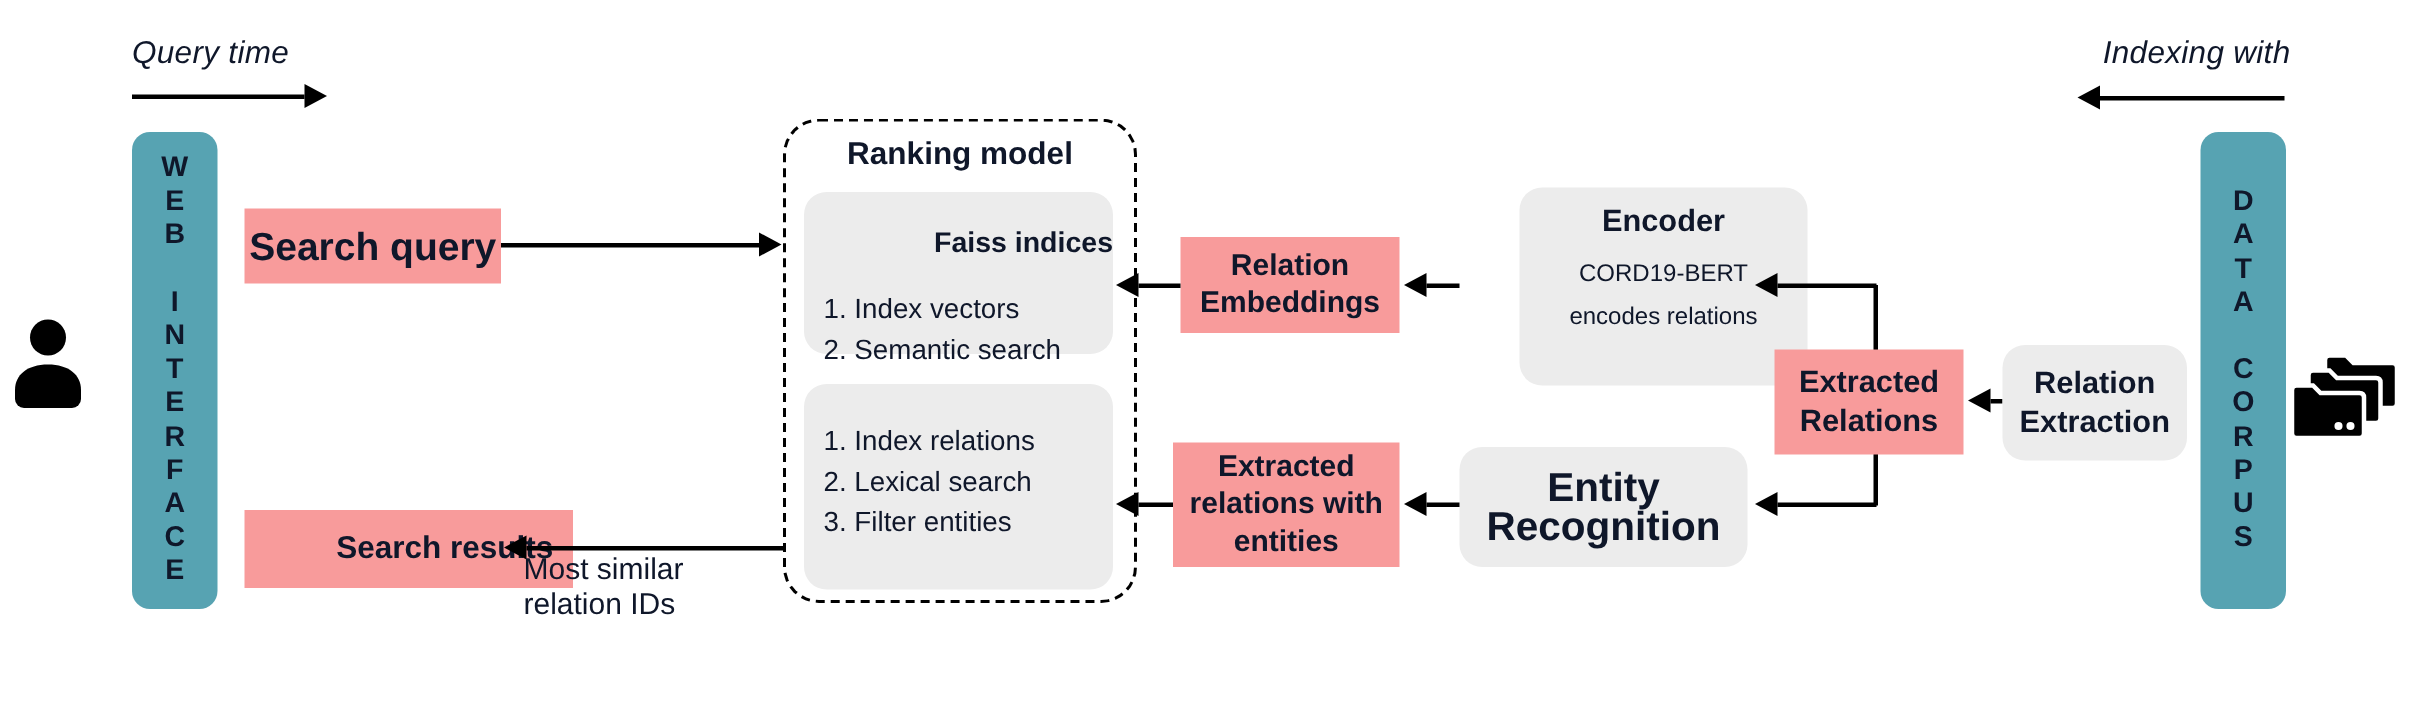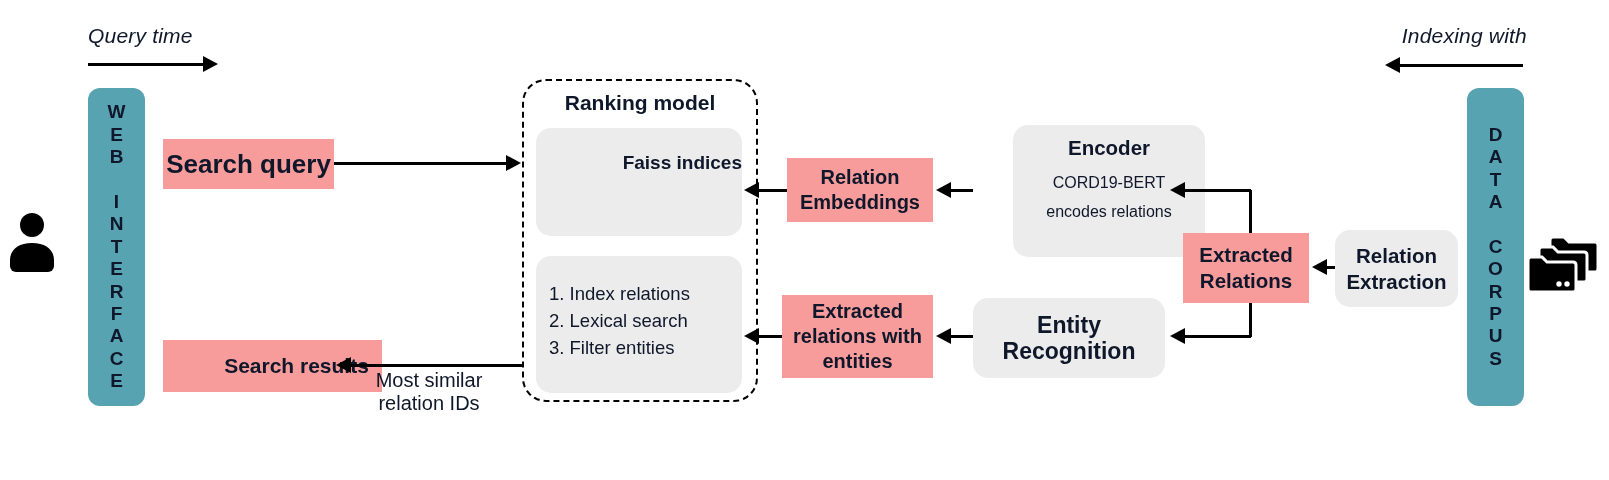--- a/index.html
+++ b/index.html
@@ -38,21 +38,21 @@
     border:2.5px dashed #000; border-radius:24px; box-sizing:border-box;
   }
   .rank-title { margin-top:10px; text-align:center; font-weight:bold; font-size:21px; }
   .sub-title { padding-top:24px; font-weight:bold; font-size:19px; text-align:right; }
   .steps {
     text-align:left; padding-left:13px; font-size:18.5px; line-height:27px;
     white-space:pre-line;
   }
   .center-flex { display:flex; align-items:center; justify-content:center; }
   .note {
-    position:absolute; left:349px; top:369px; width:160px; text-align:center;
+    position:absolute; left:349px; top:369px; width:160px; 
     font-size:20px; line-height:22.5px; white-space:pre-line;
   }
   .icon-svg { position:absolute; }
 </style>
 </head>
 <body>
 
 <div id="canvas">
 
   <div class="time-label" style="left:88px; top:24px;">Query time</div>
@@ -88,20 +88,22 @@
   <div class="arr head-l" style="left:351px; top:364px; width:171px;"></div>
 
   <div class="note">Most similar
 relation IDs</div>
 
   <div class="dashed">
     <div class="rank-title">Ranking model</div>
 
     <div class="gray" style="left:12px; top:47px; width:206px; height:108px;">
       <div class="sub-title">Faiss indices</div>
+      <div class="steps" style="margin-top:18px;">1. Index vectors
+2. Semantic search</div>
     </div>
 
     <div class="gray" style="left:12px; top:175px; width:206px; height:137px;">
       <div class="steps" style="margin-top:24px;">1. Index relations
 2. Lexical search
 3. Filter entities</div>
     </div>
   </div>
 
   <div class="pink" style="left:787px; top:158px; width:146px; height:64px; font-size:20px; line-height:25px;">Relation
@@ -116,21 +118,21 @@
   </div>
 
   <div class="arr head-l" style="left:951px; top:189px; width:22px;"></div>
 
   <div class="pink" style="left:782px; top:295px; width:151px; height:83px; font-size:20px; line-height:25px;">Extracted
 relations with
 entities</div>
 
   <div class="arr head-l" style="left:759px; top:335px; width:23px;"></div>
 
-  <div class="gray center-flex" style="left:973px; top:298px; width:192px; height:80px; font-weight:bold; font-size:23px; line-height:26px; white-space:pre-line;">Entity
+  <div class="gray center-flex" style="left:973px; top:298px; width:192px; height:80px; font-weight:bold; font-size:27px; line-height:26px; white-space:pre-line;">Entity
 Recognition</div>
 
   <div class="arr head-l" style="left:951px; top:335px; width:22px;"></div>
 
   <div class="vseg" style="left:1249px; top:190px; height:45px;"></div>
   <div class="vseg" style="left:1249px; top:301px; height:36px;"></div>
   <div class="arr head-l" style="left:1185px; top:189px; width:66px;"></div>
   <div class="arr head-l" style="left:1185px; top:335px; width:66px;"></div>
 
   <div class="pink" style="left:1183px; top:233px; width:126px; height:70px; font-size:20.5px; line-height:26px;">Extracted

